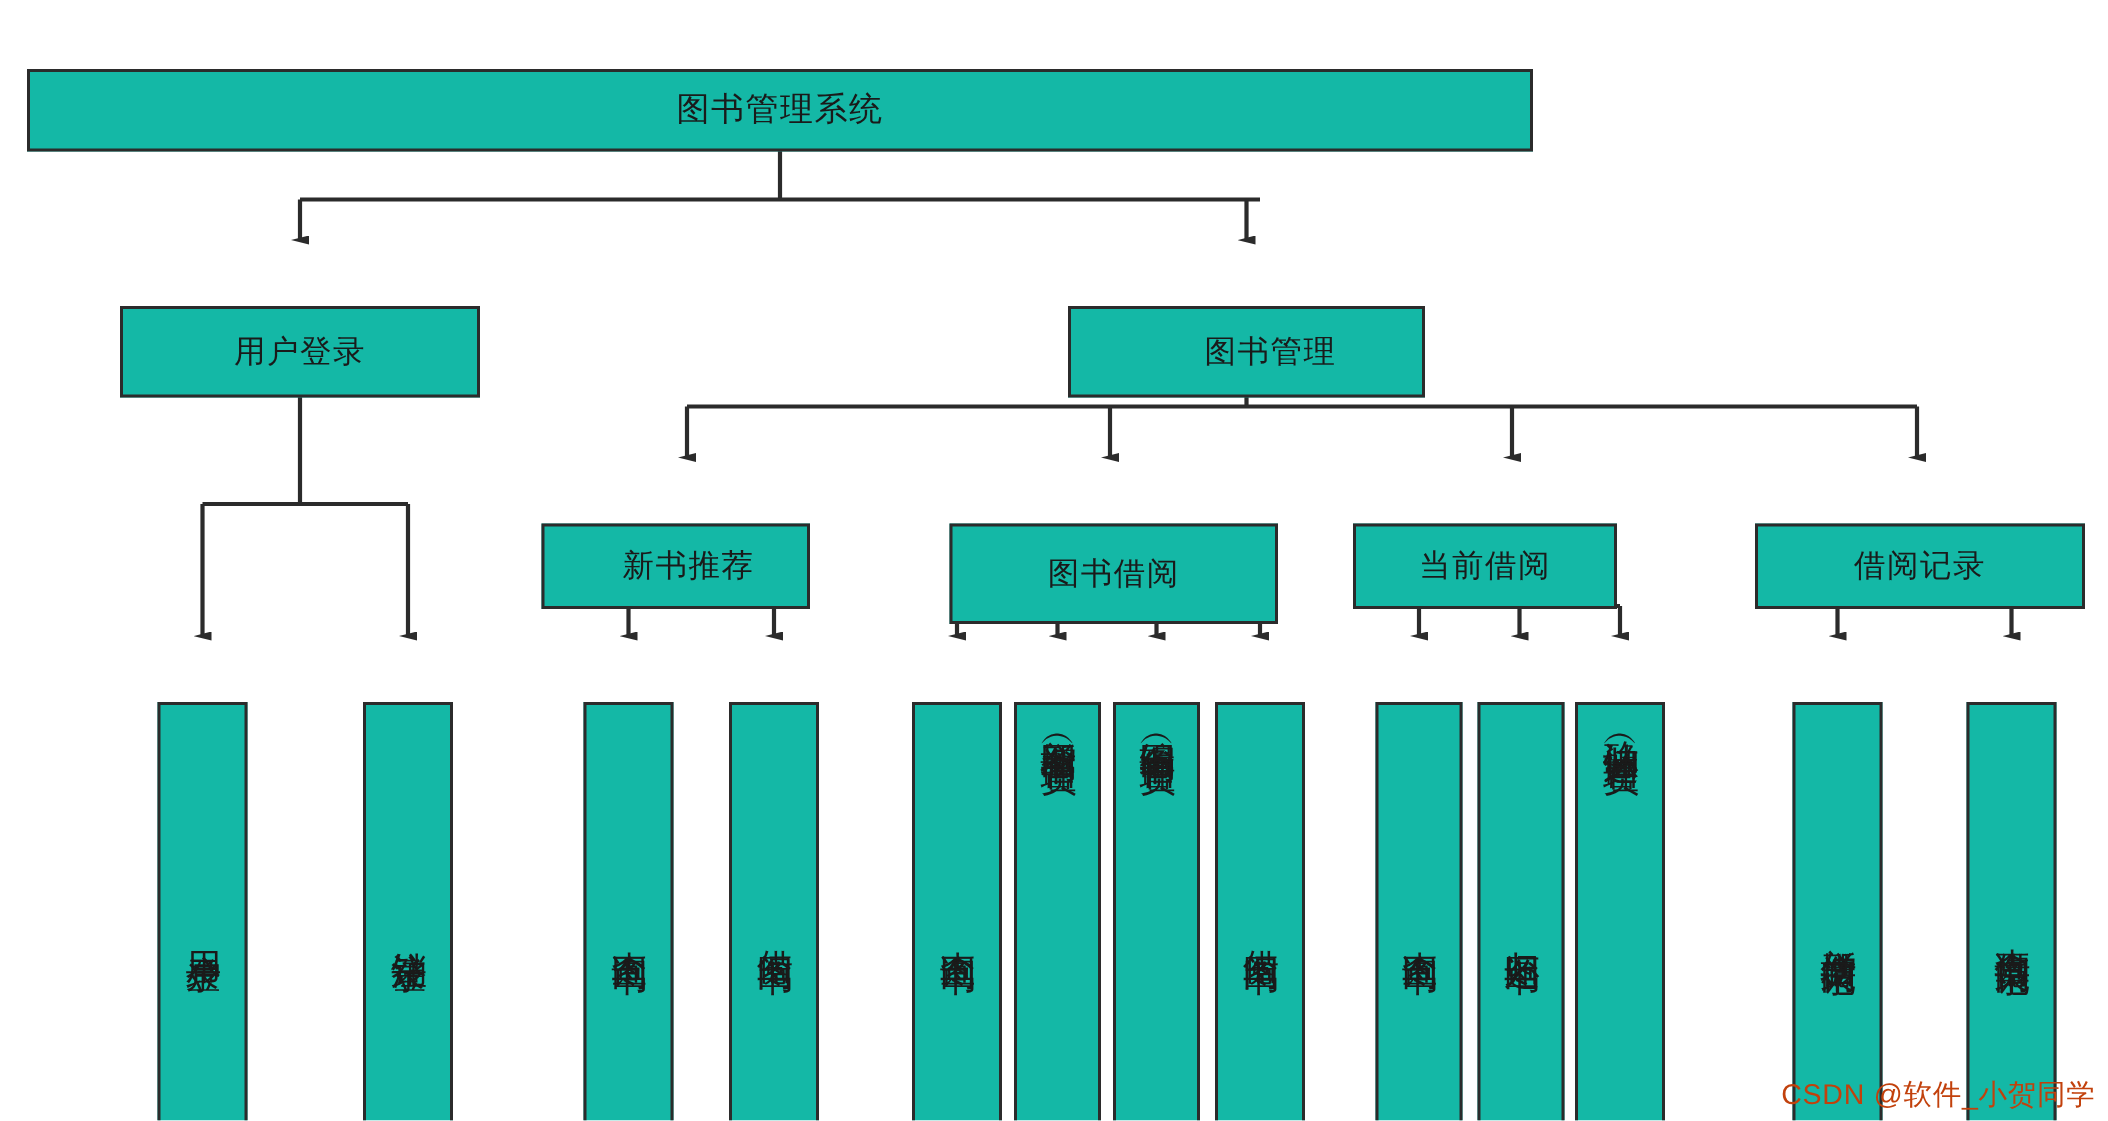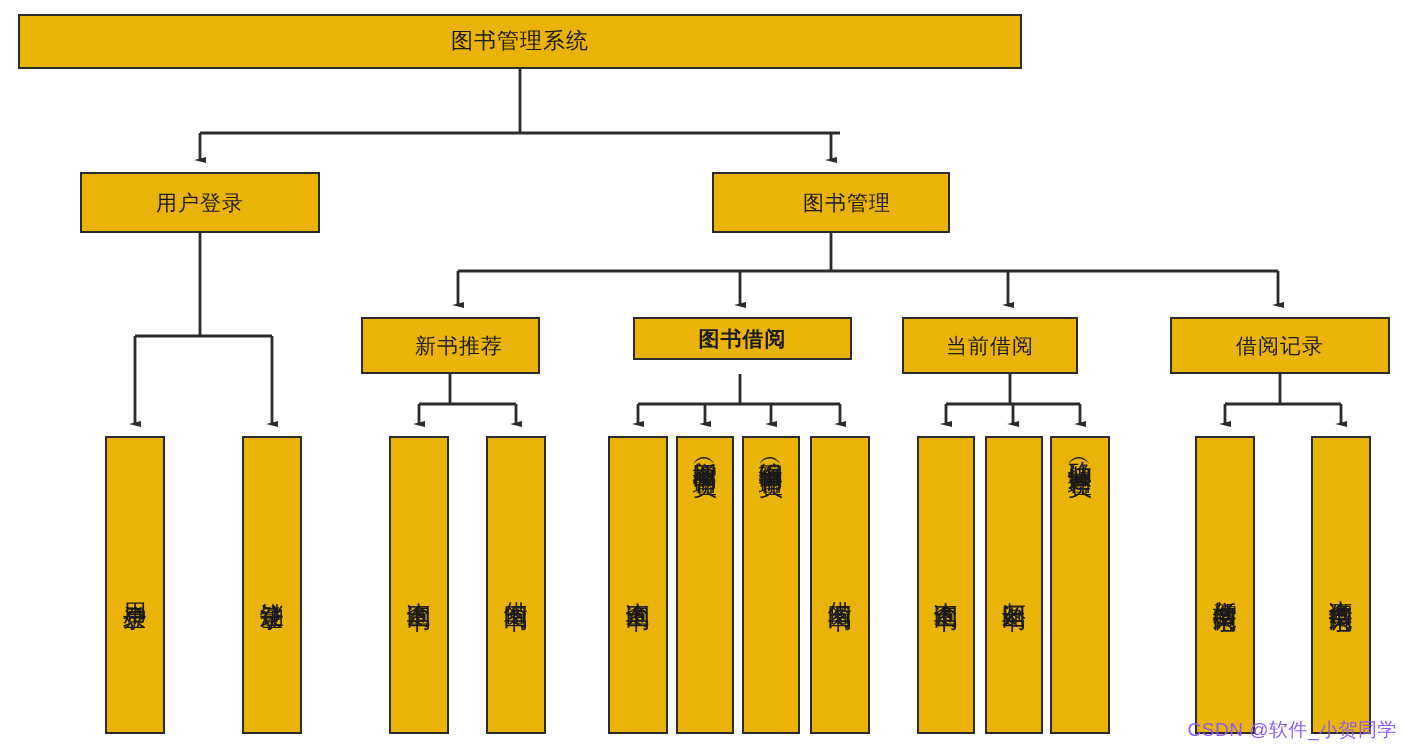--- a/index.html
+++ b/index.html
@@ -20,25 +20,26 @@
     left: 0;
     top: 0;
     width: 1405px;
     height: 747px;
     pointer-events: none;
   }
   .node {
     position: absolute;
     box-sizing: border-box;
     border: 2.5px solid #2b2b2b;
-    background: #eab308;
+    background: #14b8a6;
     display: flex;
     align-items: center;
     justify-content: center;
     color: #1a1a1a;
+    margin-top: 32px;
   }
   .node.horiz {
     font-size: 21px;
     line-height: 1.2;
     letter-spacing: 1px;
   }
   .node.root {
     font-size: 22px;
   }
   .node.vert {
@@ -60,21 +61,21 @@
     margin-bottom: auto;
   }
   .node.vert.mid {
     align-items: center;
   }
   .watermark {
     position: absolute;
     right: 8px;
     bottom: 4px;
     font-size: 19px;
-    color: #8b5cf6;
+    color: #c2410c;
     letter-spacing: 0.5px;
     white-space: nowrap;
   }
 </style>
 </head>
 <body>
 
 <div id="canvas">
 
   <svg id="edges" viewBox="0 0 1405 747" xmlns="http://www.w3.org/2000/svg">
@@ -134,21 +135,21 @@
   <div class="node horiz" style="left:80px; top:172px; width:240px; height:61px;">
     <span>用户登录</span>
   </div>
   <div class="node horiz" style="left:712px; top:172px; width:238px; height:61px;padding-left:32px;">
     <span>图书管理</span>
   </div>
 
   <div class="node horiz" style="left:361px; top:317px; width:179px; height:57px;padding-left:17px;">
     <span>新书推荐</span>
   </div>
-  <div class="node horiz" style="left:633px; top:317px; width:219px; height:43px;font-weight:bold;">
+  <div class="node horiz" style="left:633px; top:317px; width:219px; height:67px;">
     <span>图书借阅</span>
   </div>
   <div class="node horiz" style="left:902px; top:317px; width:176px; height:57px;">
     <span>当前借阅</span>
   </div>
   <div class="node horiz" style="left:1170px; top:317px; width:220px; height:57px;">
     <span>借阅记录</span>
   </div>
 
   <div class="node vert mid" style="left:105px; top:436px; width:60px; height:298px;">

